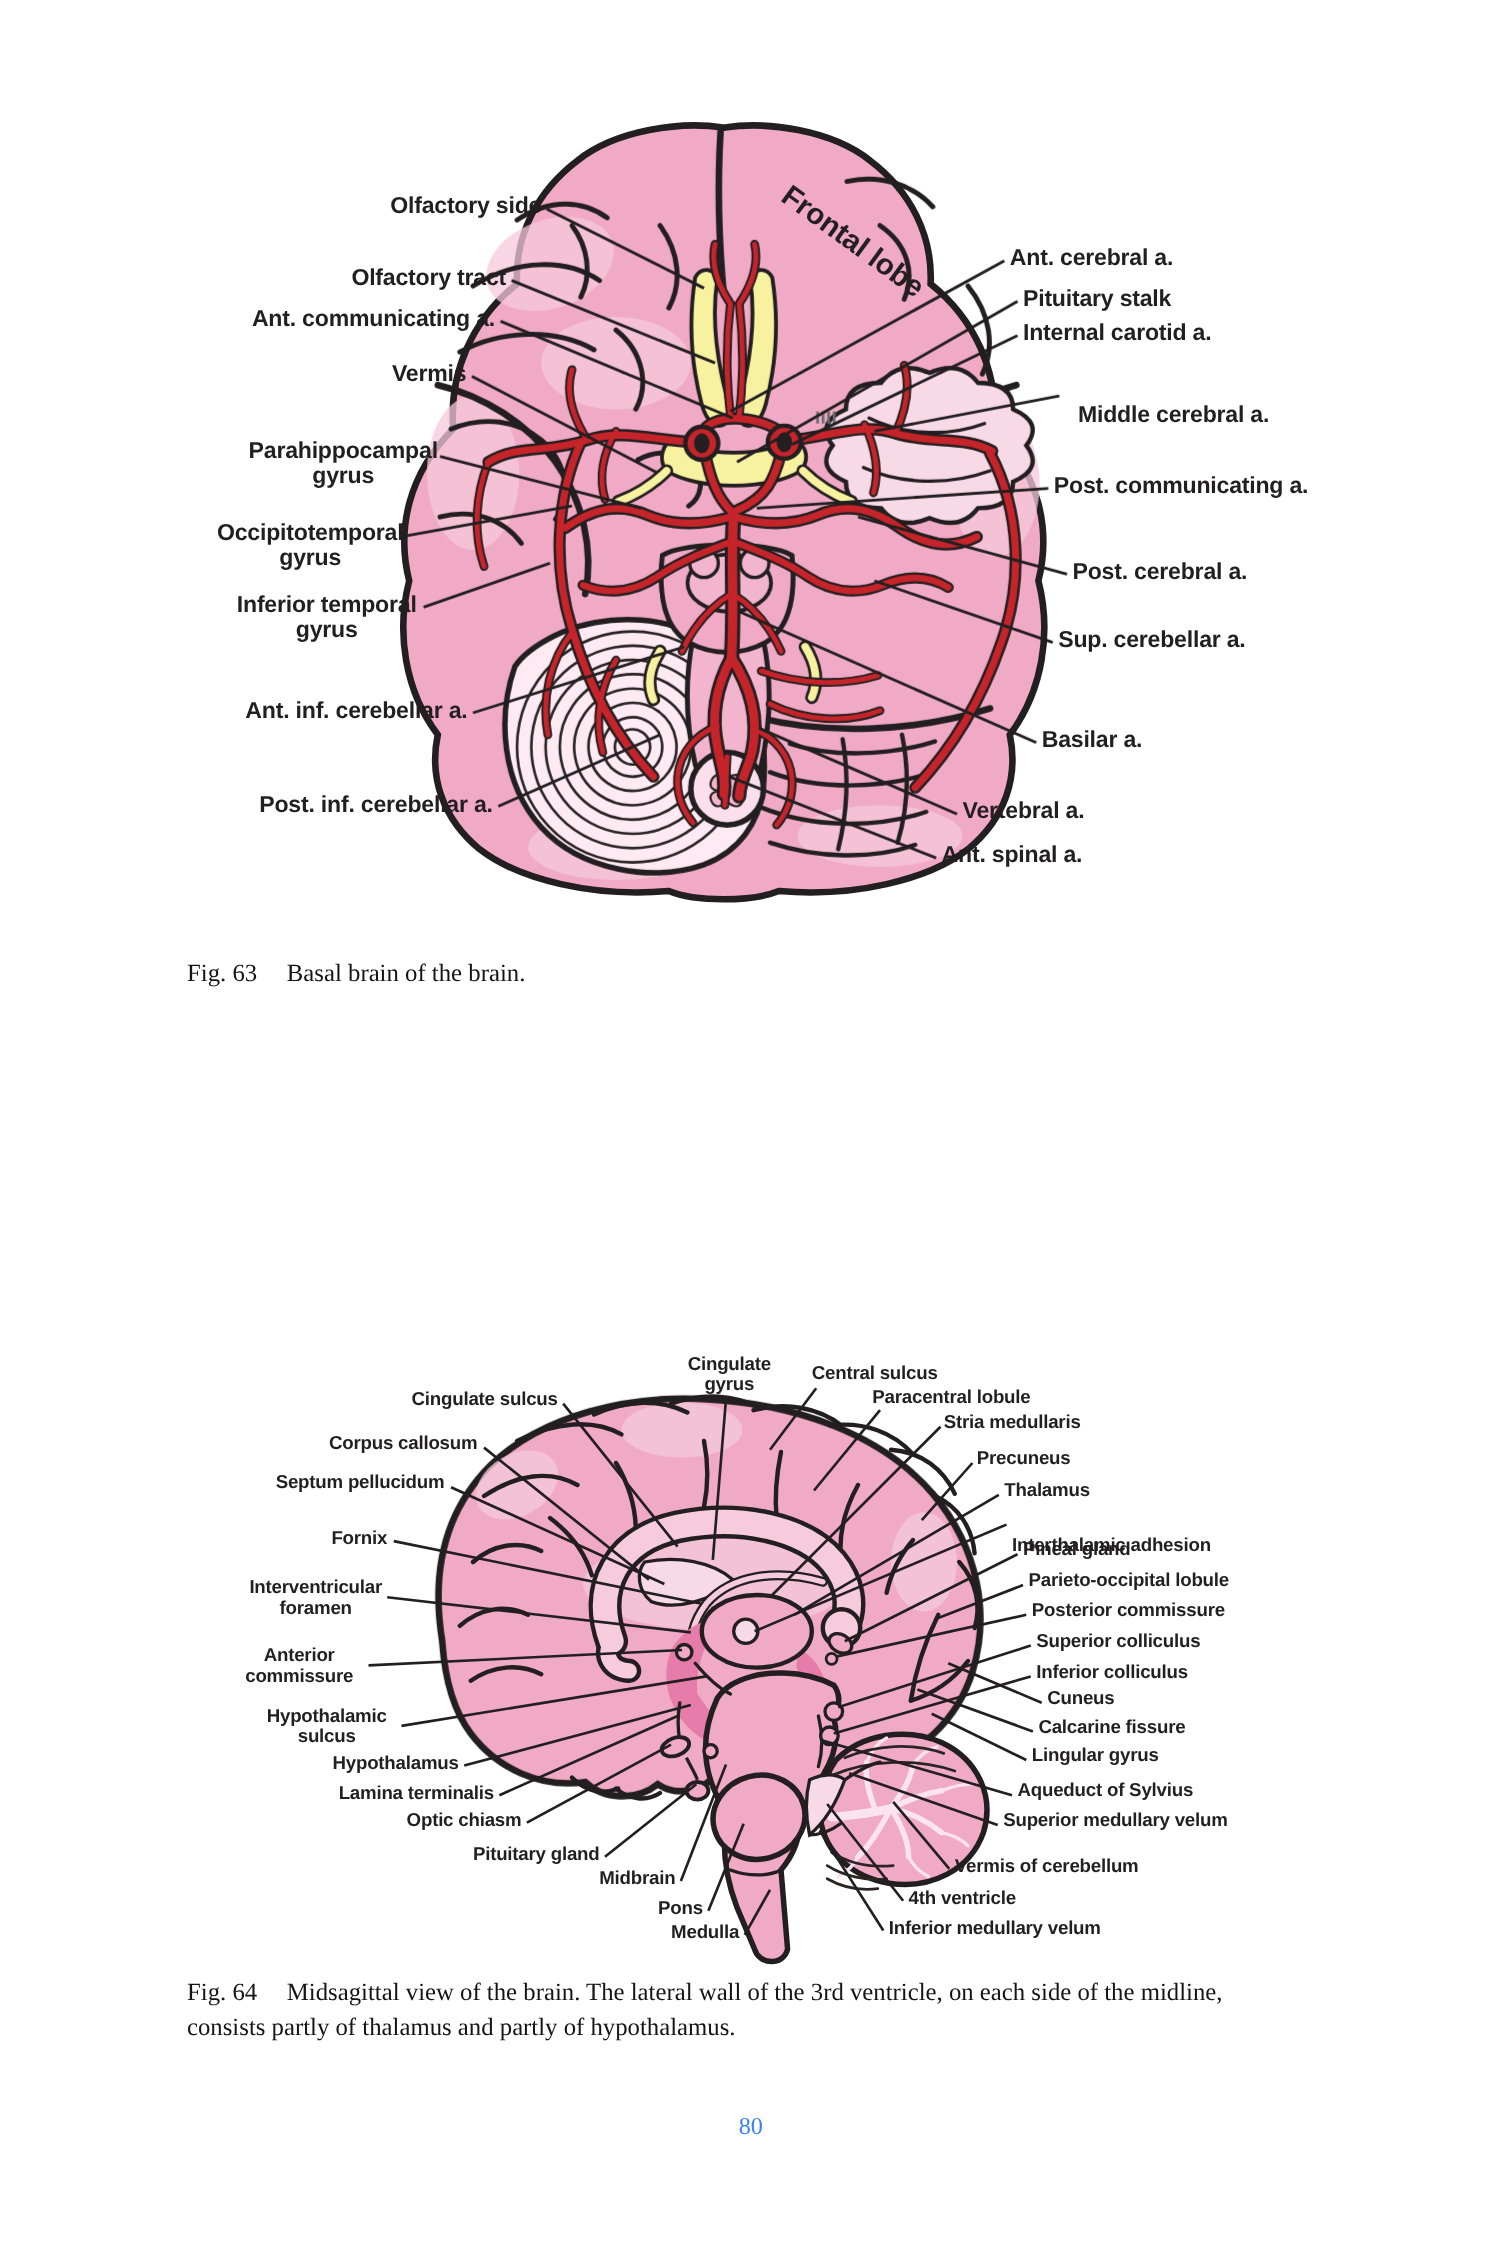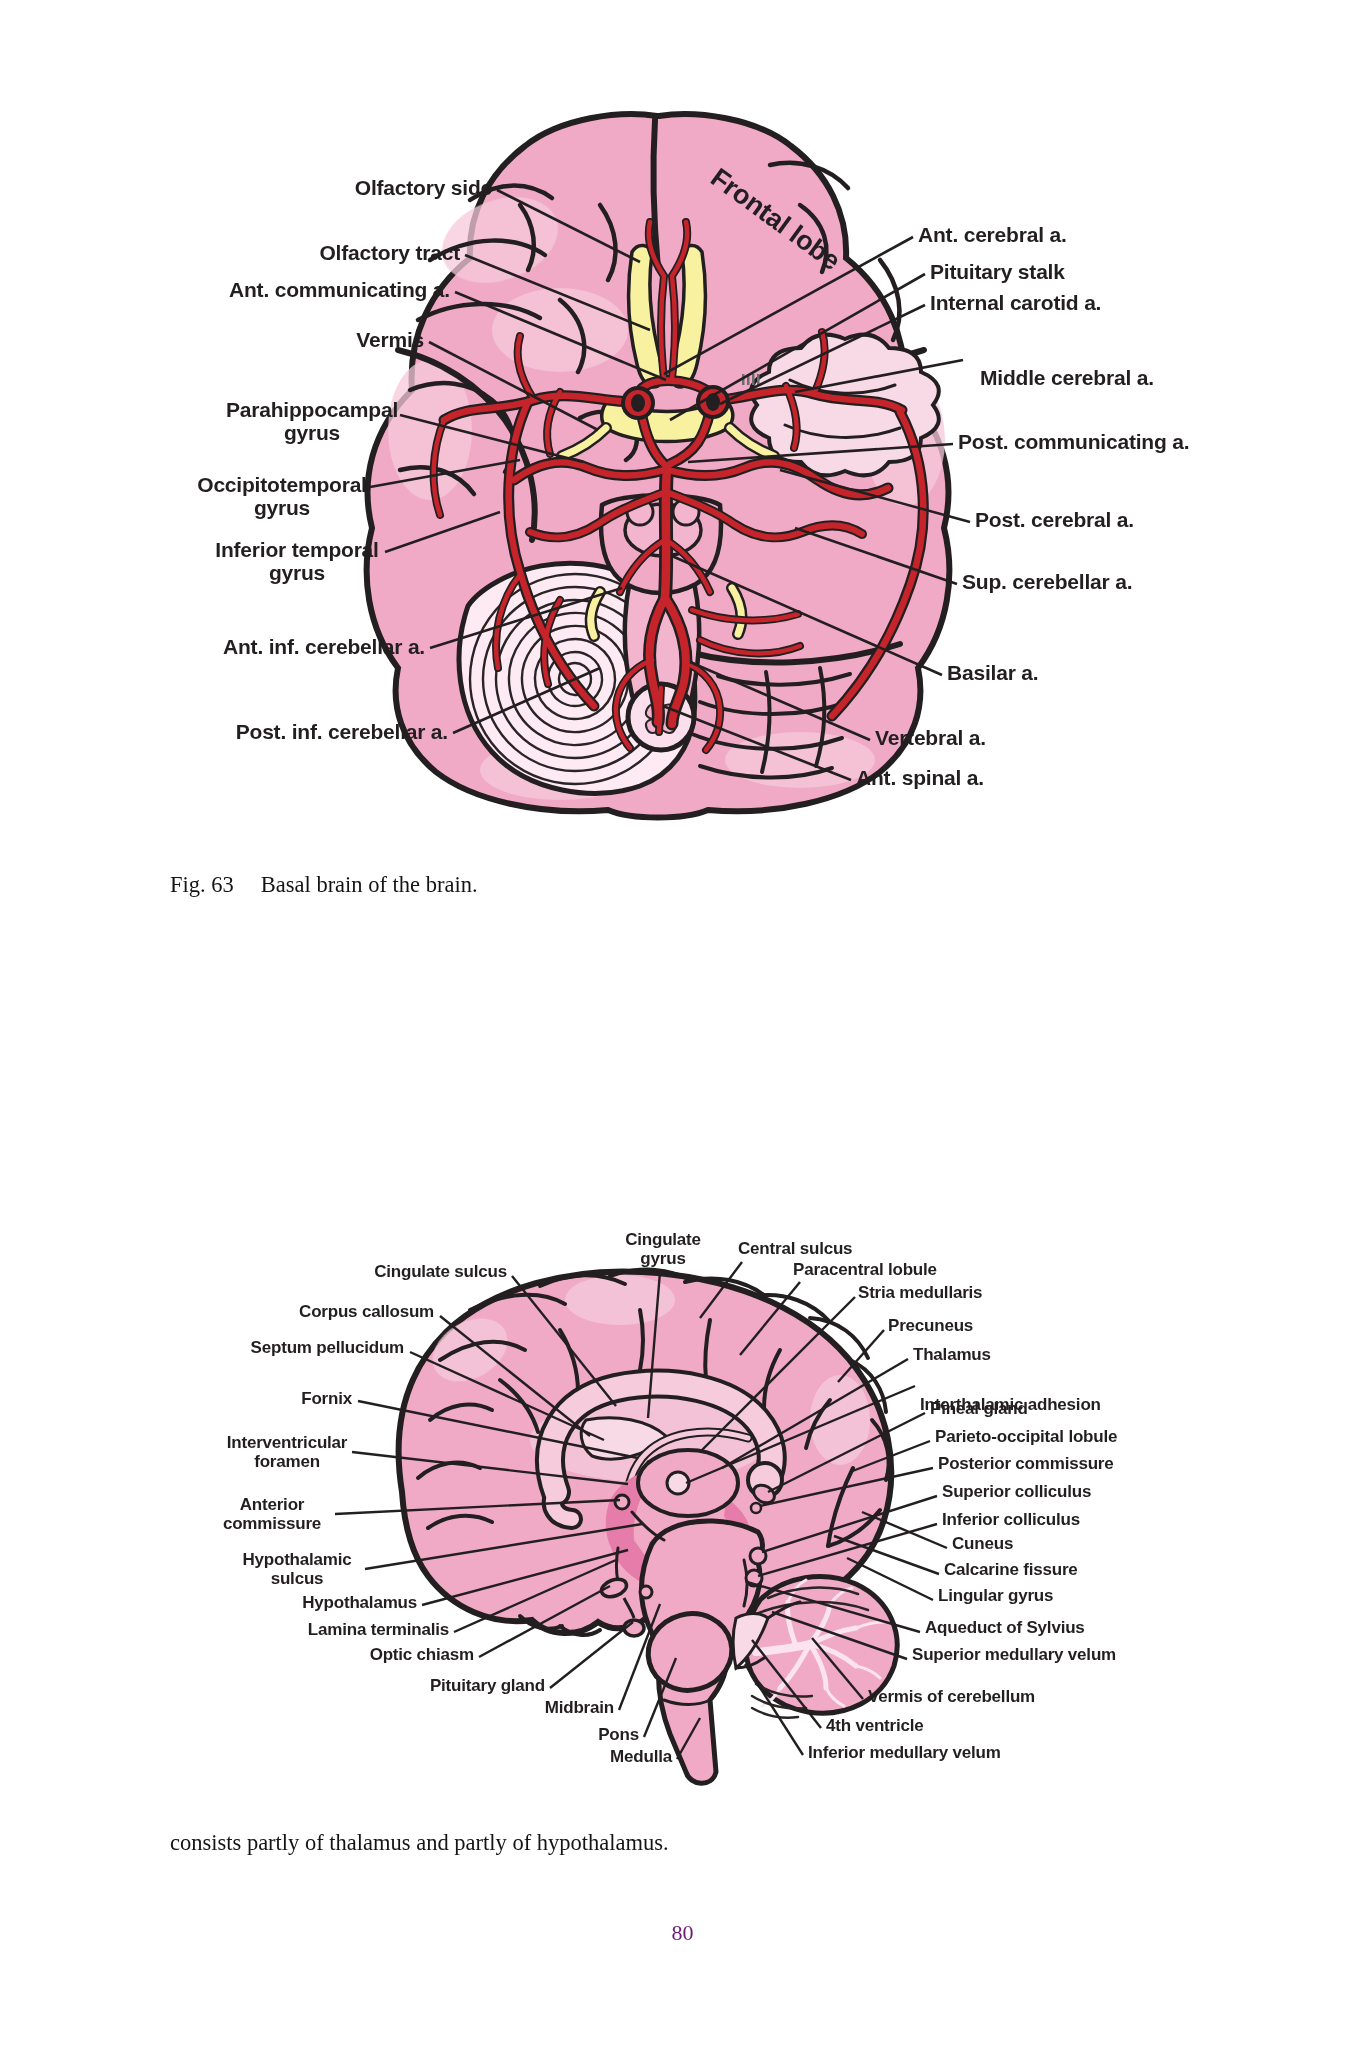--- a/index.html
+++ b/index.html
@@ -8,21 +8,21 @@
   #art{position:absolute;left:0;top:0;}
   .labels-layer{position:absolute;left:0;top:0;width:100%;height:100%;pointer-events:none;}
   .diagram-label{position:absolute;font-weight:700;color:#231f20;white-space:pre-line;
                  line-height:1.1;letter-spacing:-0.2px;}
   #labels63 .diagram-label{font-size:21px;}
   #labels64 .diagram-label{font-size:17px;line-height:1.12;}
   .caption{position:absolute;font-family:"Liberation Serif","DejaVu Serif",serif;
            font-size:22.5px;color:#141414;white-space:nowrap;}
   .caption .fig-label{display:inline-block;margin-right:27px;}
   #page-number{position:absolute;left:0;right:0;top:1920px;text-align:center;
-               font-family:"Liberation Serif","DejaVu Serif",serif;font-size:22px;color:#701a75;}
+               font-family:"Liberation Serif","DejaVu Serif",serif;font-size:22px;color:#3b82f6;}
 </style>
 </head>
 <body>
 
 <div id="page">
 
 <svg id="art" width="1365" height="2048" viewBox="0 0 1365 2048">
   <defs>
     <path id="a-bas" d="M667 468 C664 505 668 548 665 598"></path>
     <path id="a-vl" d="M665 598 C652 622 646 650 652 678 C655 696 660 706 658 722"></path>
@@ -446,19 +446,22 @@
       <div class="diagram-label" style="left: 614px; top: 1698px; text-align: right; transform: translateX(-100%);">Midbrain</div>
       <div class="diagram-label" style="left: 808px; top: 1743px;">Inferior medullary velum</div>
       <div class="diagram-label" style="left: 639px; top: 1725px; text-align: right; transform: translateX(-100%);">Pons</div>
       <div class="diagram-label" style="left: 672px; top: 1747px; text-align: right; transform: translateX(-100%);">Medulla</div>
     </div>
 
 <div class="caption" style="left:170px;top:872px">
   <span class="fig-label">Fig. 63</span><span>Basal brain of the brain.</span>
 </div>
 
+<div class="caption" style="left:170px;top:1798px">
+  <span class="fig-label">Fig. 64</span><span>Midsagittal view of the brain. The lateral wall of the 3rd ventricle, on each side of the midline,</span>
+</div>
 <div class="caption" style="left:170px;top:1830px">
   <span>consists partly of thalamus and partly of hypothalamus.</span>
 </div>
 
 <div id="page-number">80</div>
 
 </div>
 
 </body></html>

